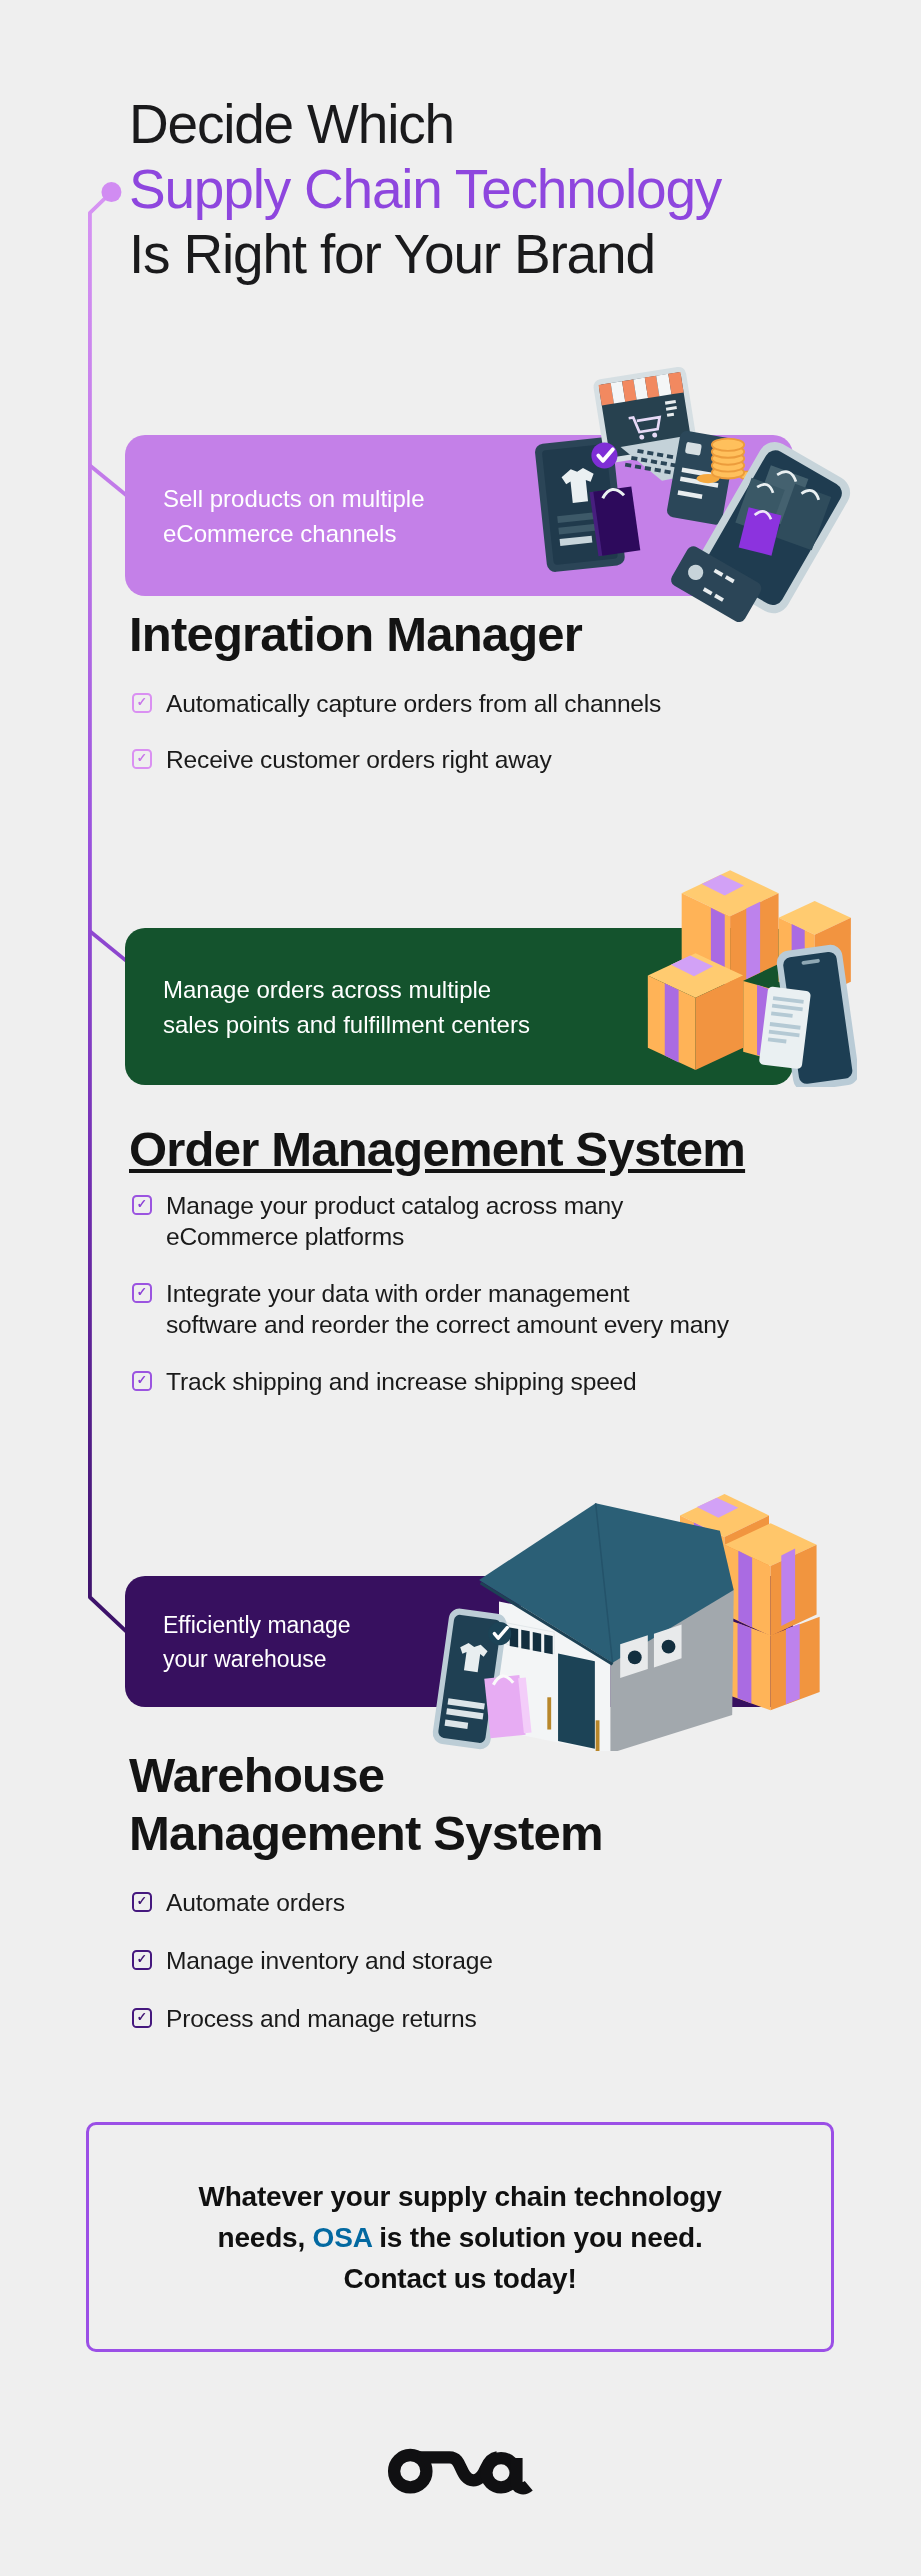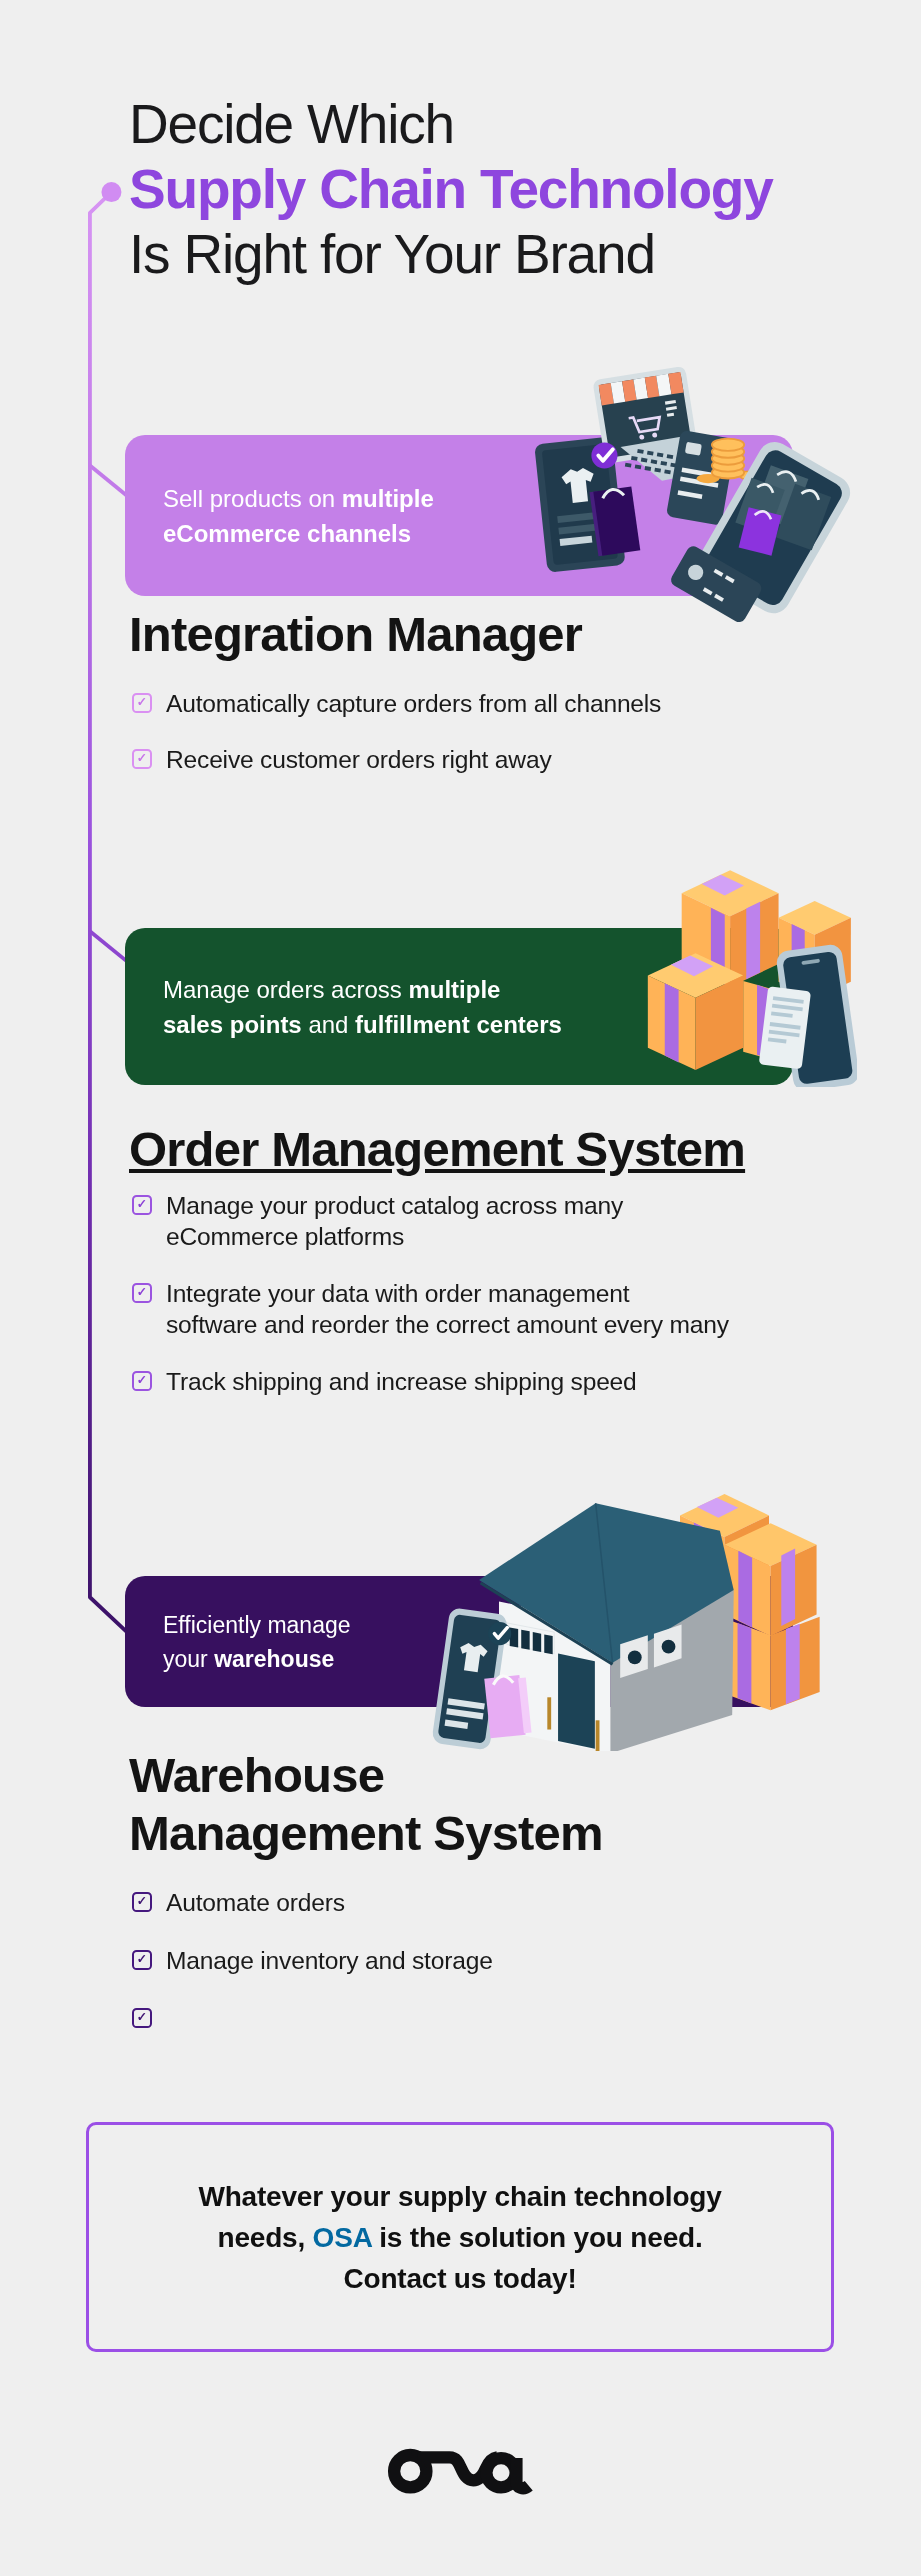--- a/index.html
+++ b/index.html
@@ -5,27 +5,27 @@
   html,body{margin:0;padding:0;background:#EFEFEF;}
   .page{position:relative;width:922px;height:2576px;background:#EFEFEF;overflow:hidden;
         font-family:"Liberation Sans",sans-serif;color:#161618;}
 
   
   .connector{position:absolute;left:0;top:0;z-index:1;}
 
   
   .title{position:absolute;left:129px;top:92px;z-index:3;font-size:55px;line-height:65px;
          letter-spacing:-1.2px;font-weight:400;color:#1A1A1C;}
-  .title .accent{color:#8E46DE;font-weight:700;}
+  .title .accent{color:#8E46DE;font-weight:400;}
 
   
   .banner{position:absolute;left:125px;width:668px;border-radius:20px;color:#FFFFFF;z-index:2;
           font-size:24px;line-height:35px;display:flex;flex-direction:column;justify-content:center;
           padding-left:38px;box-sizing:border-box;}
-  .banner b{font-weight:700;}
+  .banner b{font-weight:400;}
   .b1{top:435px;height:161px;background:#C480E8;}
   .b2{top:928px;height:157px;background:#14532d;}
   .b3{top:1576px;height:131px;background:#37105F;font-size:23px;line-height:34px;}
 
   
   .heading{position:absolute;left:129px;z-index:3;font-size:49px;line-height:58px;font-weight:700;
            letter-spacing:-0.8px;color:#141414;white-space:pre-line;margin:0;}
   .h1{top:605px;}.h2{top:1120px;text-decoration:underline;}.h3{top:1746px;}
 
   
@@ -350,20 +350,21 @@
     <li>
       <span class="cb cb3">
           <span>✓</span>
         </span>
       <span class="lbl">Manage inventory and storage</span>
     </li>
     <li>
       <span class="cb cb3">
           <span>✓</span>
         </span>
+      <span class="lbl">Process and manage returns</span>
     </li>
   </ul>
 
   <div class="cta">
     <div>Whatever your supply chain technology</div>
     <div><span>needs, </span><span class="accent">OSA</span><span> is the solution you need.</span></div>
     <div>Contact us today!</div>
   </div>
 
   <svg class="logo" width="151" height="60" viewBox="0 0 196 78" role="img" aria-label="osa">

